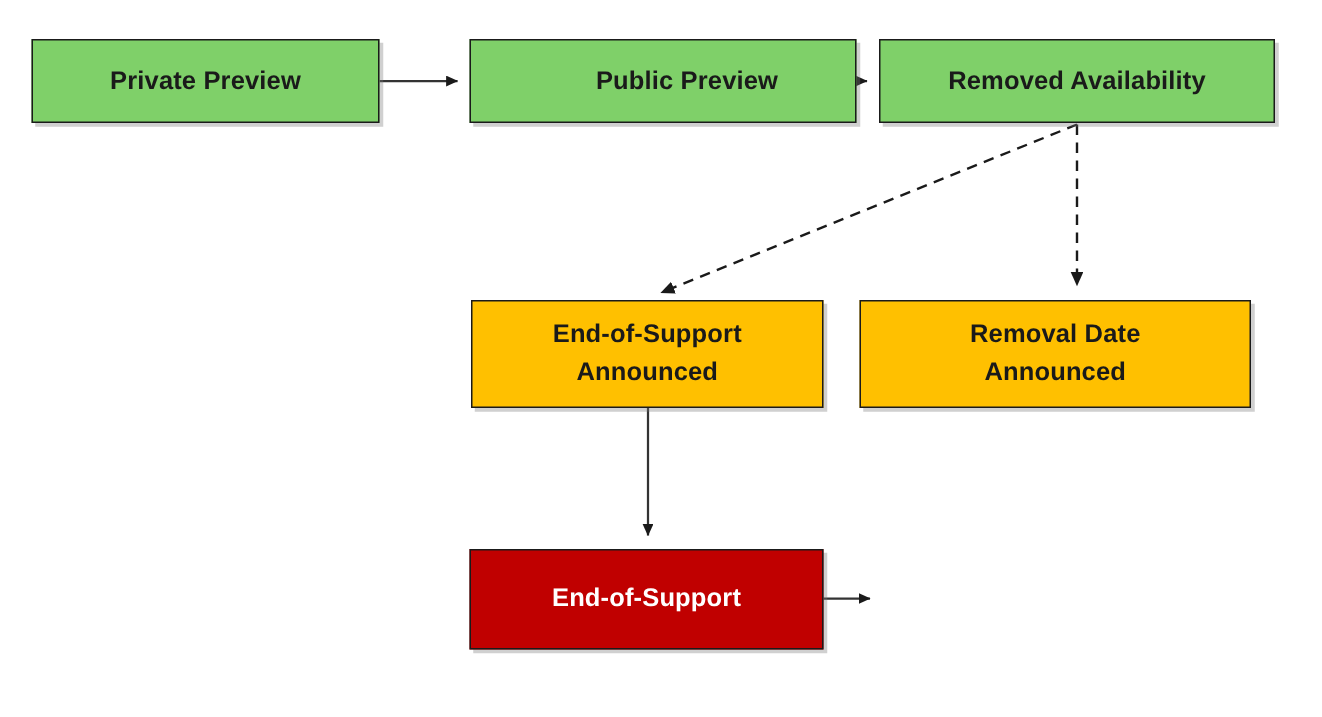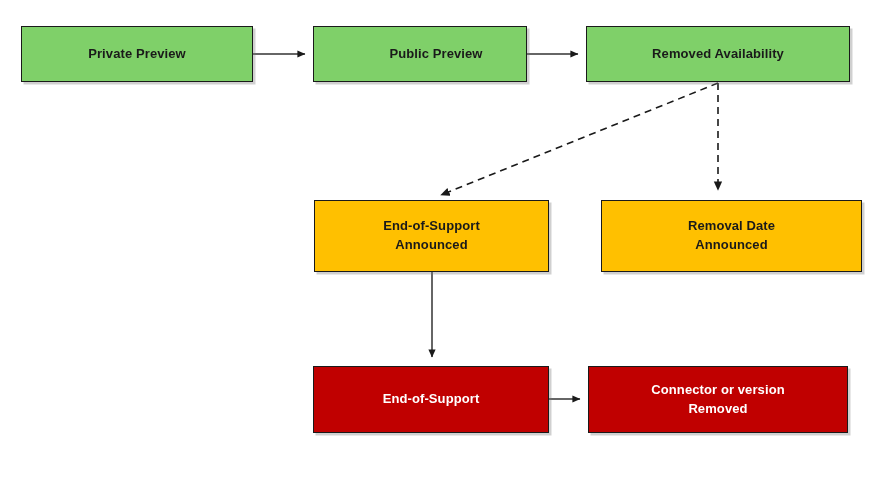--- a/index.html
+++ b/index.html
@@ -27,21 +27,21 @@
   }
   .node {
     position: absolute;
     box-sizing: border-box;
     border: 1.4px solid #1a1a1a;
     display: flex;
     align-items: center;
     justify-content: center;
     text-align: center;
     font-weight: bold;
-    font-size: 13px;
+    font-size: 17px;
     line-height: 1.45;
     letter-spacing: 0.1px;
     box-shadow: 2.5px 2.5px 0 rgba(120,120,120,0.35);
   }
   .node-label {
     display: block;
     padding: 0 6px;
     white-space: pre-line;
   }
   .node.green {
@@ -94,40 +94,36 @@
 
     <g>
       <line x1="549" y1="399" x2="580" y2="399" stroke="#333333" stroke-width="1.5" marker-end="url(#arrowSolid)"></line>
     </g>
   </svg>
 
   <div class="node green" style="left:21px; top:26px; width:232px; height:56px;">
     <span class="node-label">Private Preview</span>
   </div>
 
-  <div class="node green" style="left:313px; top:26px; width:214px; height:56px;padding-left:32px;">
+  <div class="node green" style="left:313px; top:26px; width:258px; height:56px;padding-left:32px;">
     <span class="node-label">Public Preview</span>
   </div>
 
   <div class="node green" style="left:586px; top:26px; width:264px; height:56px;">
     <span class="node-label">Removed Availability</span>
   </div>
 
   <div class="node yellow" style="left:314px; top:200px; width:235px; height:72px;">
     <span class="node-label">End-of-Support
 Announced</span>
   </div>
 
-  <div class="node yellow" style="left:601px; top:200px; width:261px; height:72px;">
+  <div class="node yellow" style="left:573px; top:200px; width:261px; height:72px;">
     <span class="node-label">Removal Date
 Announced</span>
   </div>
 
   <div class="node red" style="left:313px; top:366px; width:236px; height:67px;">
     <span class="node-label">End-of-Support</span>
   </div>
 
-  <div class="node red" style="left:588px; top:366px; width:260px; height:67px;">
-    <span class="node-label">Connector or version
-Removed</span>
-  </div>
 
 </div>
 
 </body></html>

